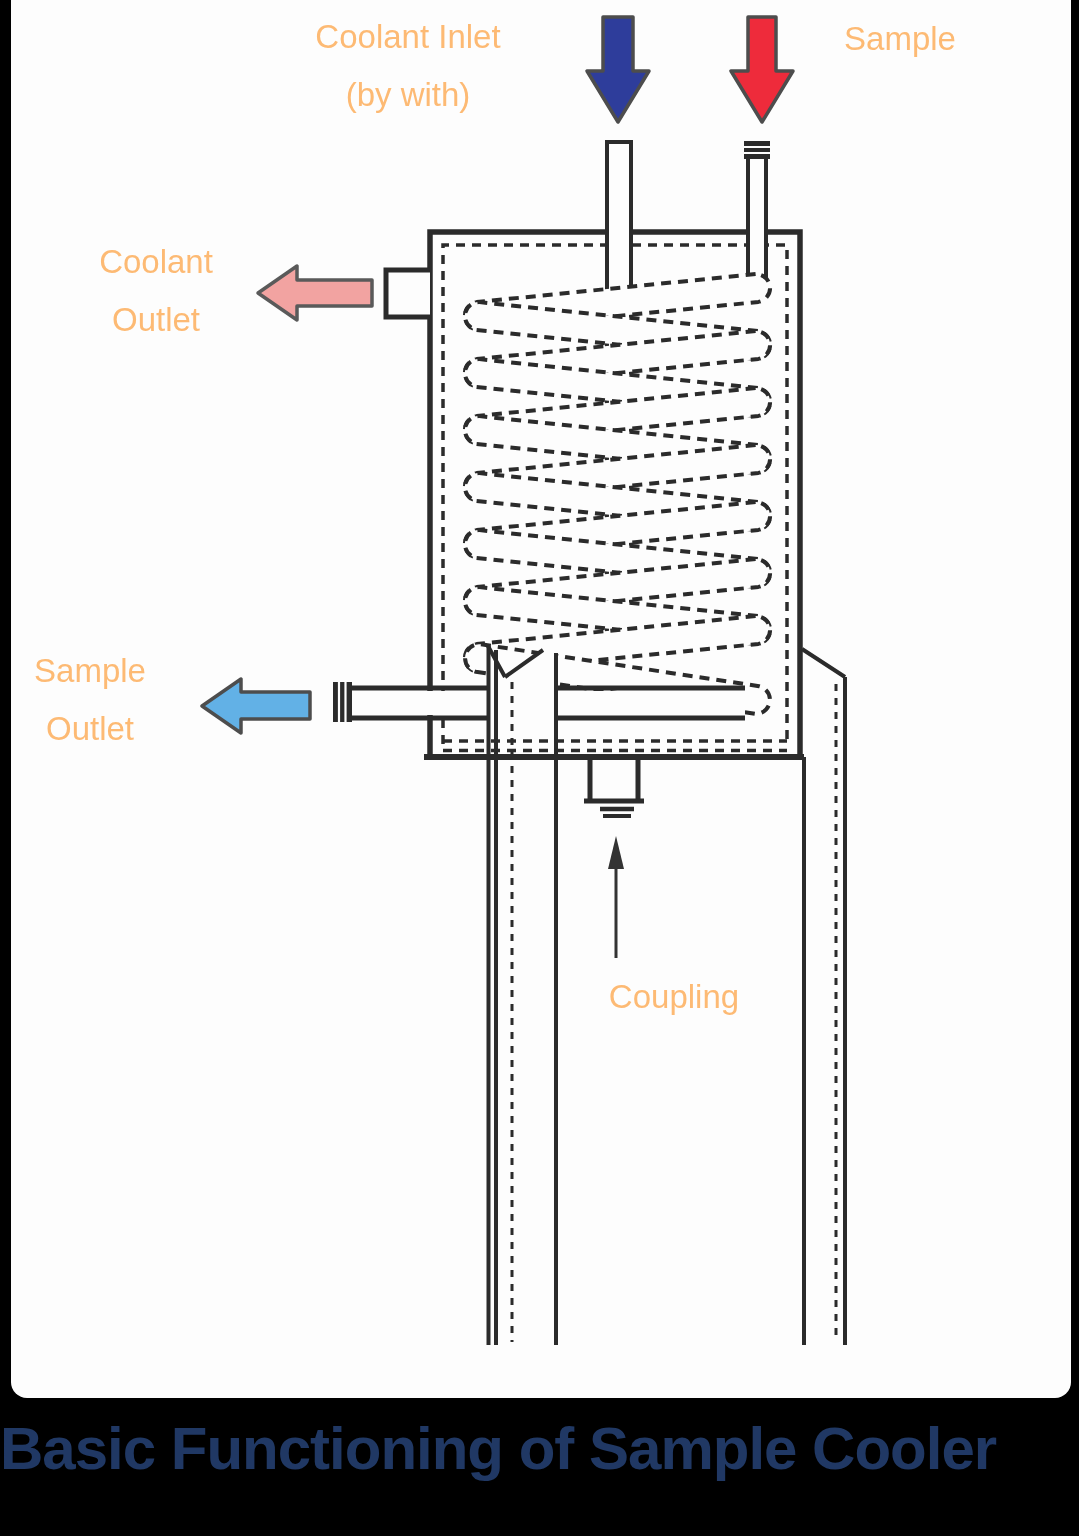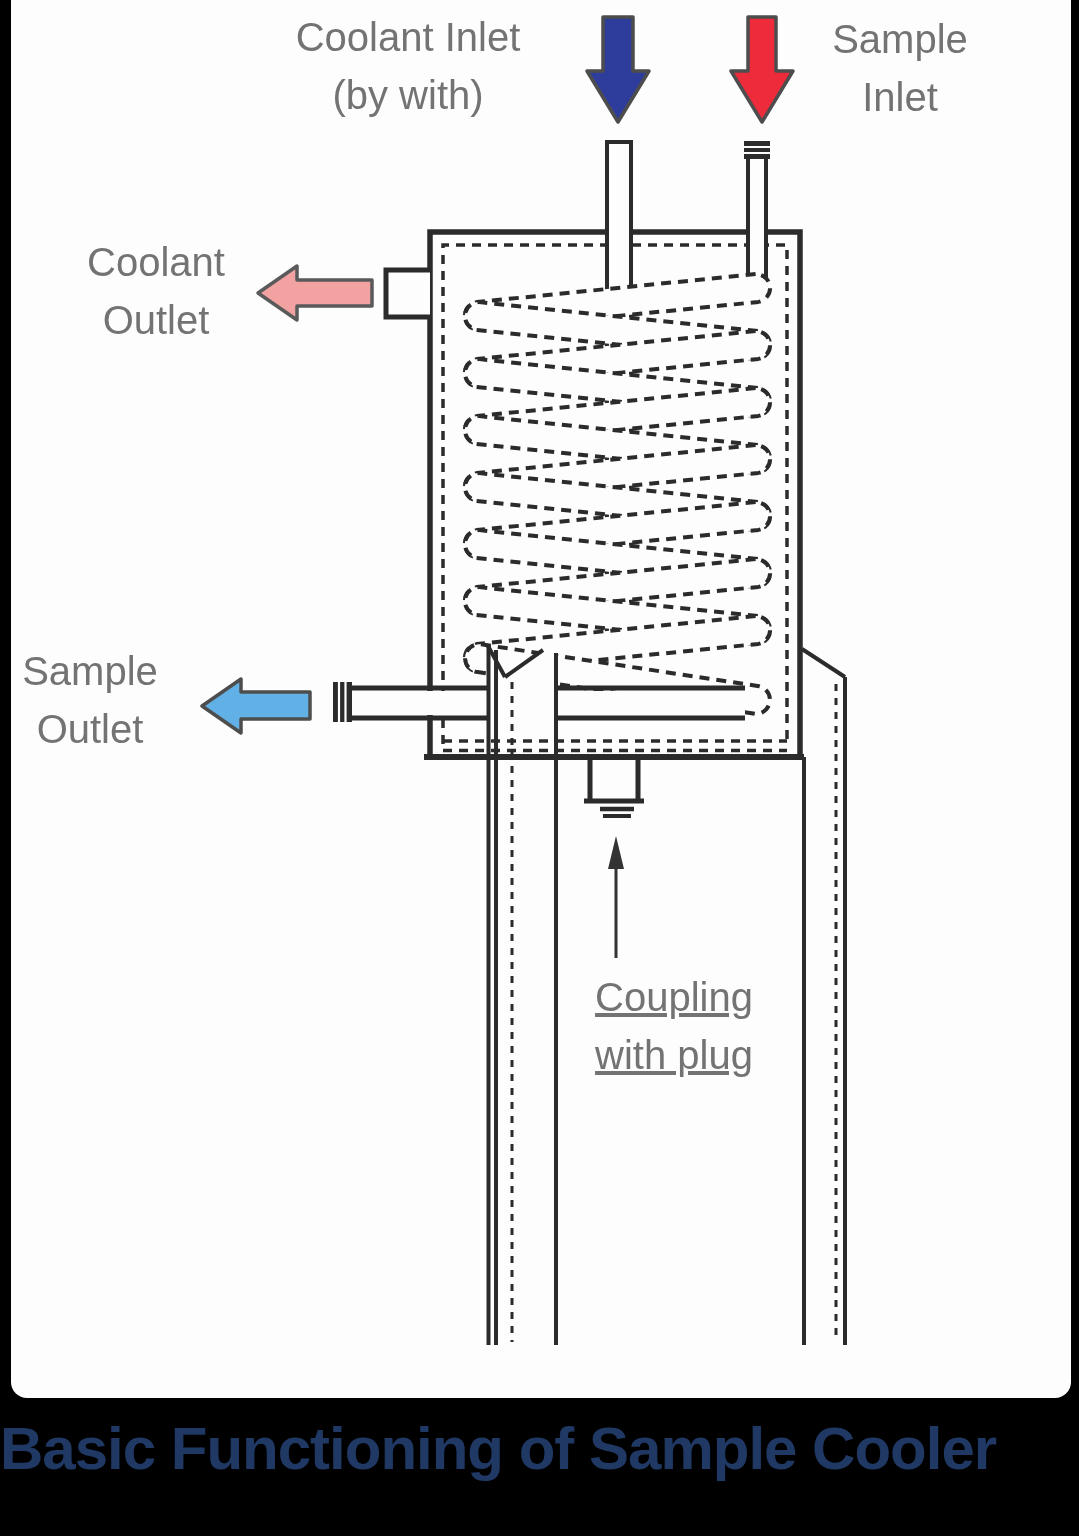--- a/index.html
+++ b/index.html
@@ -7,21 +7,21 @@
     position:relative;width:1079px;height:1536px;background:#000;
     font-family:"Liberation Sans", sans-serif;overflow:hidden;
   }
   .panel{
     position:absolute;left:11px;top:0;width:1060px;height:1398px;
     background:#fdfdfd;border-radius:0 0 16px 16px;
   }
   svg.art{position:absolute;left:0;top:0;}
   .lbl{
     position:absolute;transform:translateX(-50%);
-    font-size:40px;line-height:58px;color:#737373;
+    font-size:33px;line-height:58px;color:#fdba74;
     text-align:center;white-space:nowrap;
   }
   .lbl span{display:block;}
   .title{
     position:absolute;left:0;top:1414px;width:910px;
     text-align:center;font-size:60px;font-weight:bold;
     letter-spacing:-1px;white-space:nowrap;
   }
 </style>
 </head>
@@ -110,29 +110,27 @@
     <path d="M258,293 L297,266 V280 H372 V306 H297 V320 Z" stroke="#5a5a5a" stroke-width="3.5" stroke-linejoin="round" fill="#F2A3A1"></path>
     <path d="M202,706 L241,679 V692 H310 V719 H241 V733 Z" stroke="#4d4d4d" stroke-width="3.5" stroke-linejoin="round" fill="#62B1E6"></path>
   </svg>
 
   <div class="lbl" style="left:408px;top:8px;">
     <span>Coolant Inlet</span>
     <span>(by with)</span>
   </div>
   <div class="lbl" style="left:900px;top:10px;">
     <span>Sample</span>
-    <span>Inlet</span>
   </div>
   <div class="lbl" style="left:156px;top:233px;">
     <span>Coolant</span>
     <span>Outlet</span>
   </div>
   <div class="lbl" style="left:90px;top:642px;">
     <span>Sample</span>
     <span>Outlet</span>
   </div>
-  <div class="lbl" style="left:674px;top:968px;text-decoration:underline;">
+  <div class="lbl" style="left:674px;top:968px;">
     <span>Coupling</span>
-    <span>with plug</span>
   </div>
 
   <div class="title" style="color: rgb(32, 56, 100);">Basic Functioning of Sample Cooler</div>
 </div>
 
 </body></html>

